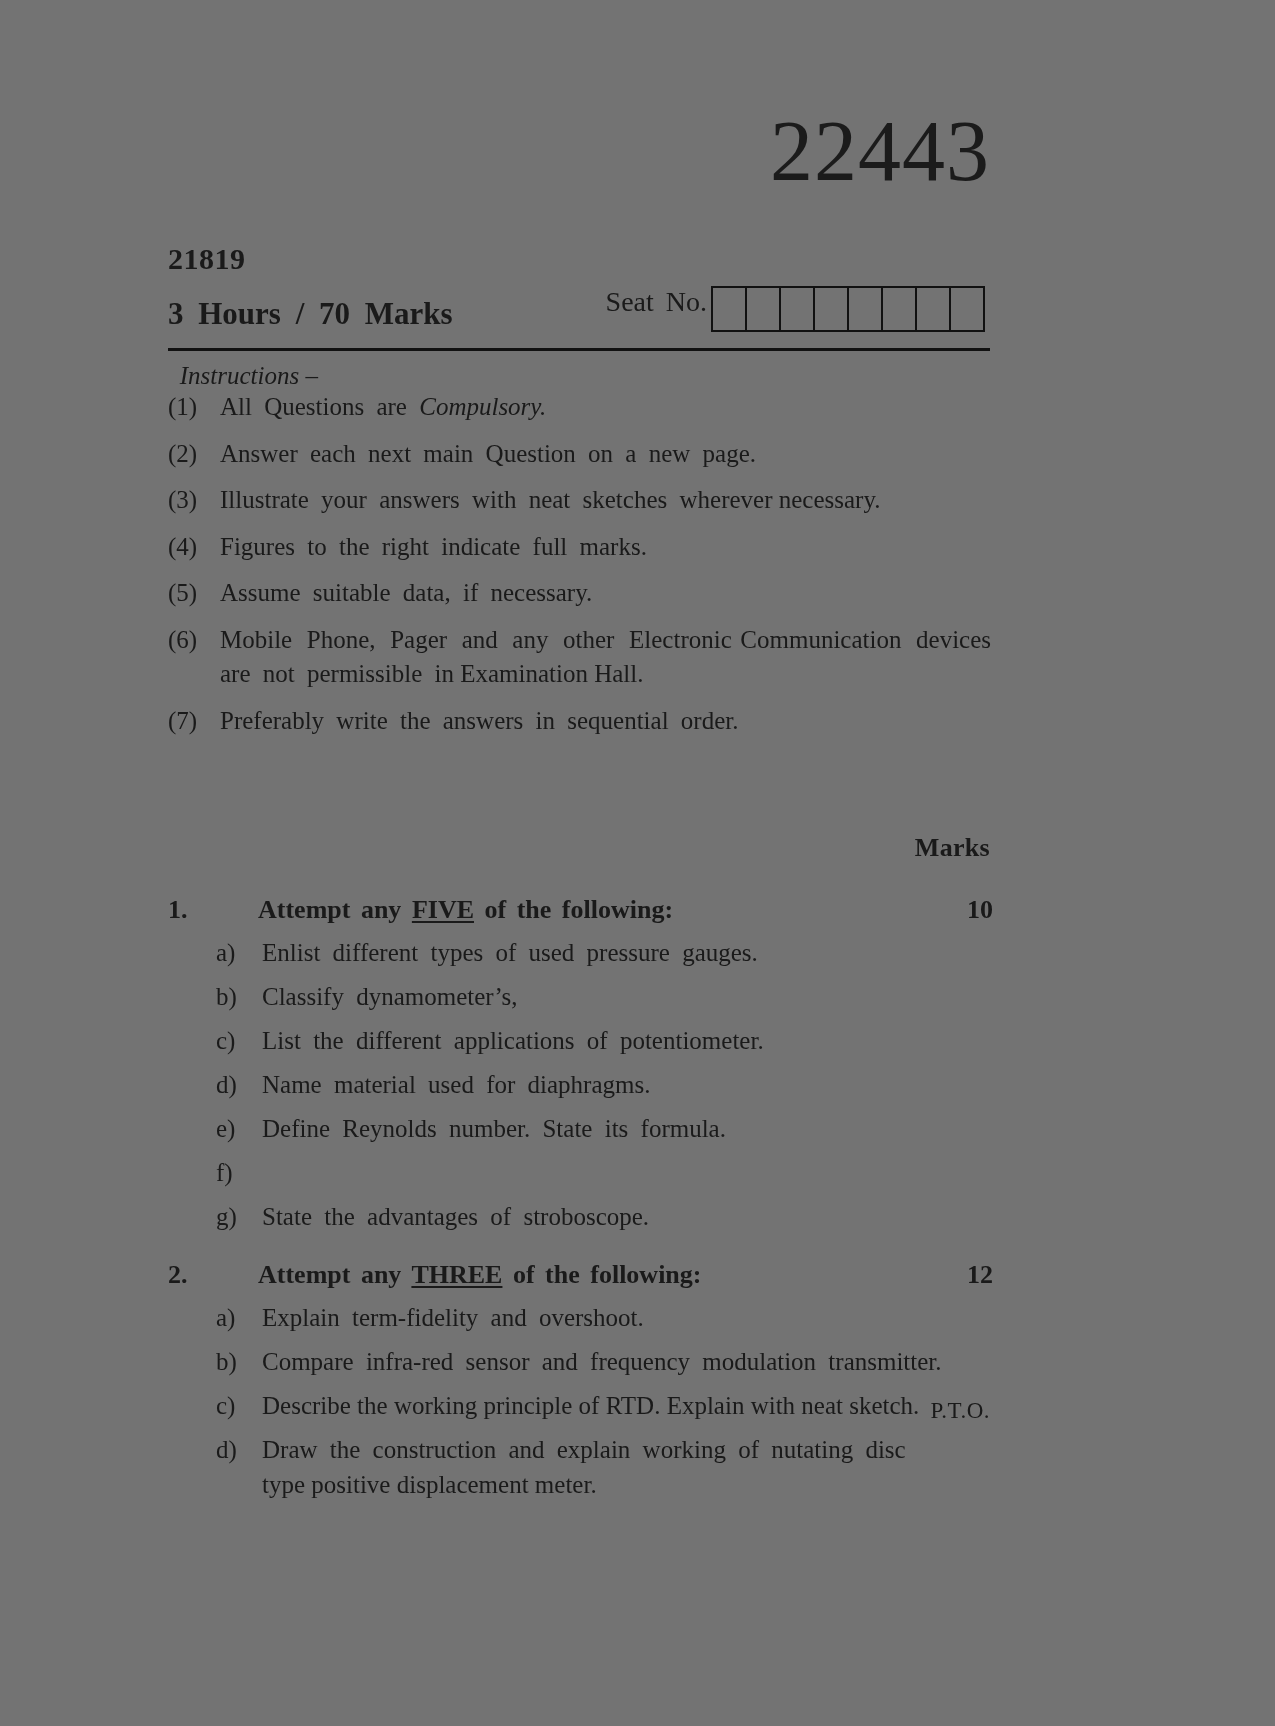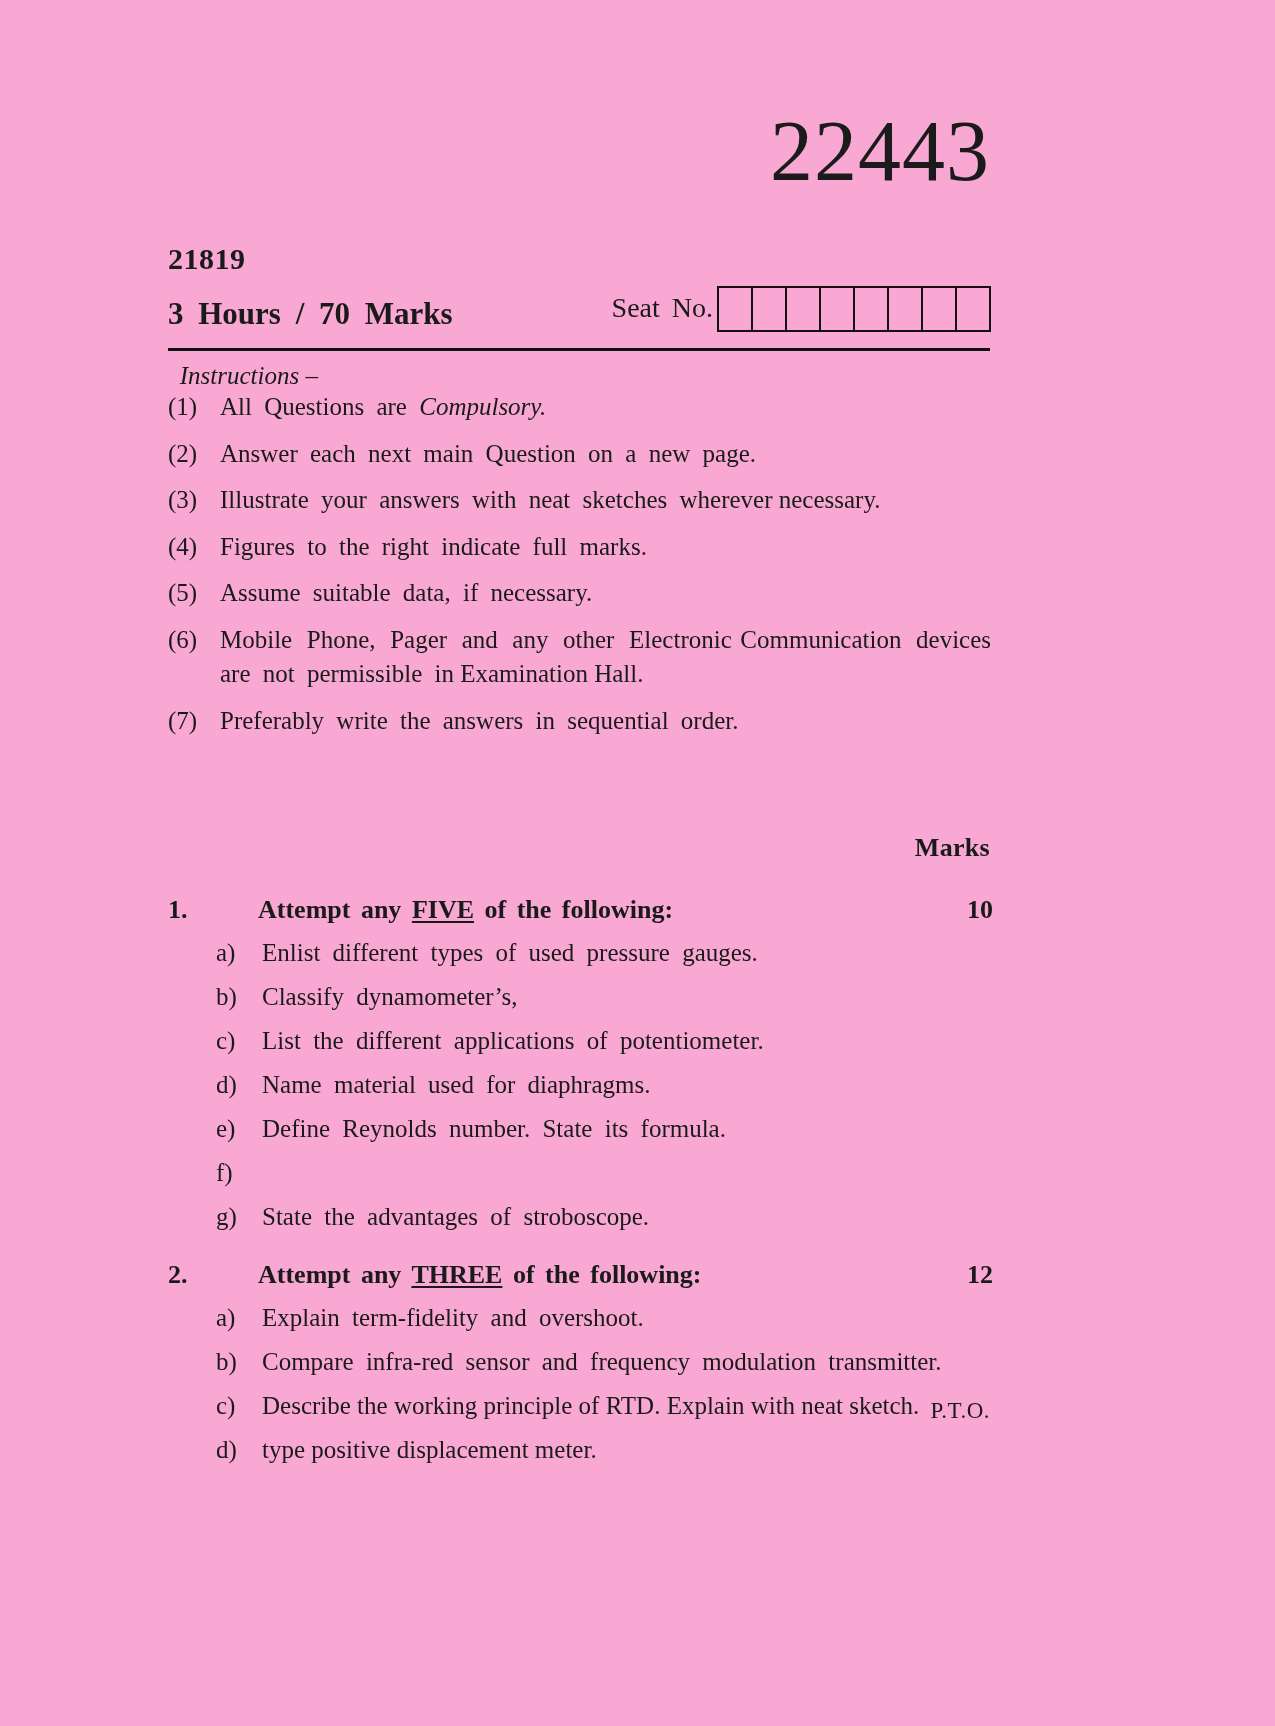--- a/index.html
+++ b/index.html
@@ -12,21 +12,21 @@
     height: 1726px;
     font-family: "Liberation Serif", "DejaVu Serif", serif;
     color: #1a1a1a;
     position: relative;
     overflow: hidden;
   }
   .page {
     position: relative;
     width: 1275px;
     height: 1726px;
-    background: #f9a8d4;
+    background: #737373;
   }
 
   
   .paper-code {
     position: absolute;
     top: 108px;
     right: 285px;
     font-size: 86px;
     line-height: 1;
     letter-spacing: 1px;
@@ -55,22 +55,22 @@
     width: 100%;
   }
   .duration {
     font-size: 31px;
     font-weight: bold;
     word-spacing: 7px;
     white-space: nowrap;
   }
   .seat-wrap {
     display: flex;
-    align-items: center;
-    margin-right: 2px;
+    align-items: flex-start;
+    margin-right: 8px;
   }
   .seat-label {
     font-size: 28px;
     word-spacing: 5px;
     padding-bottom: 2px;
     white-space: nowrap;
   }
   .seat-boxes {
     display: flex;
     border: 2px solid #111;
@@ -358,20 +358,21 @@
         <div class="sub-letter">b)</div>
         <div class="sub-text wide">Compare infra-red sensor and frequency modulation transmitter.</div>
       </div>
       <div class="sub-item">
         <div class="sub-letter">c)</div>
         <div class="sub-text">Describe the working principle of RTD. Explain with neat sketch.</div>
       </div>
       <div class="sub-item">
         <div class="sub-letter">d)</div>
         <div class="sub-text">
+          <span class="line wide">Draw the construction and explain working of nutating disc</span>
           <span class="line">type positive displacement meter.</span>
         </div>
       </div>
     </div>
 
   </div>
 
   <div class="pto">P.T.O.</div>
 
 </div>

